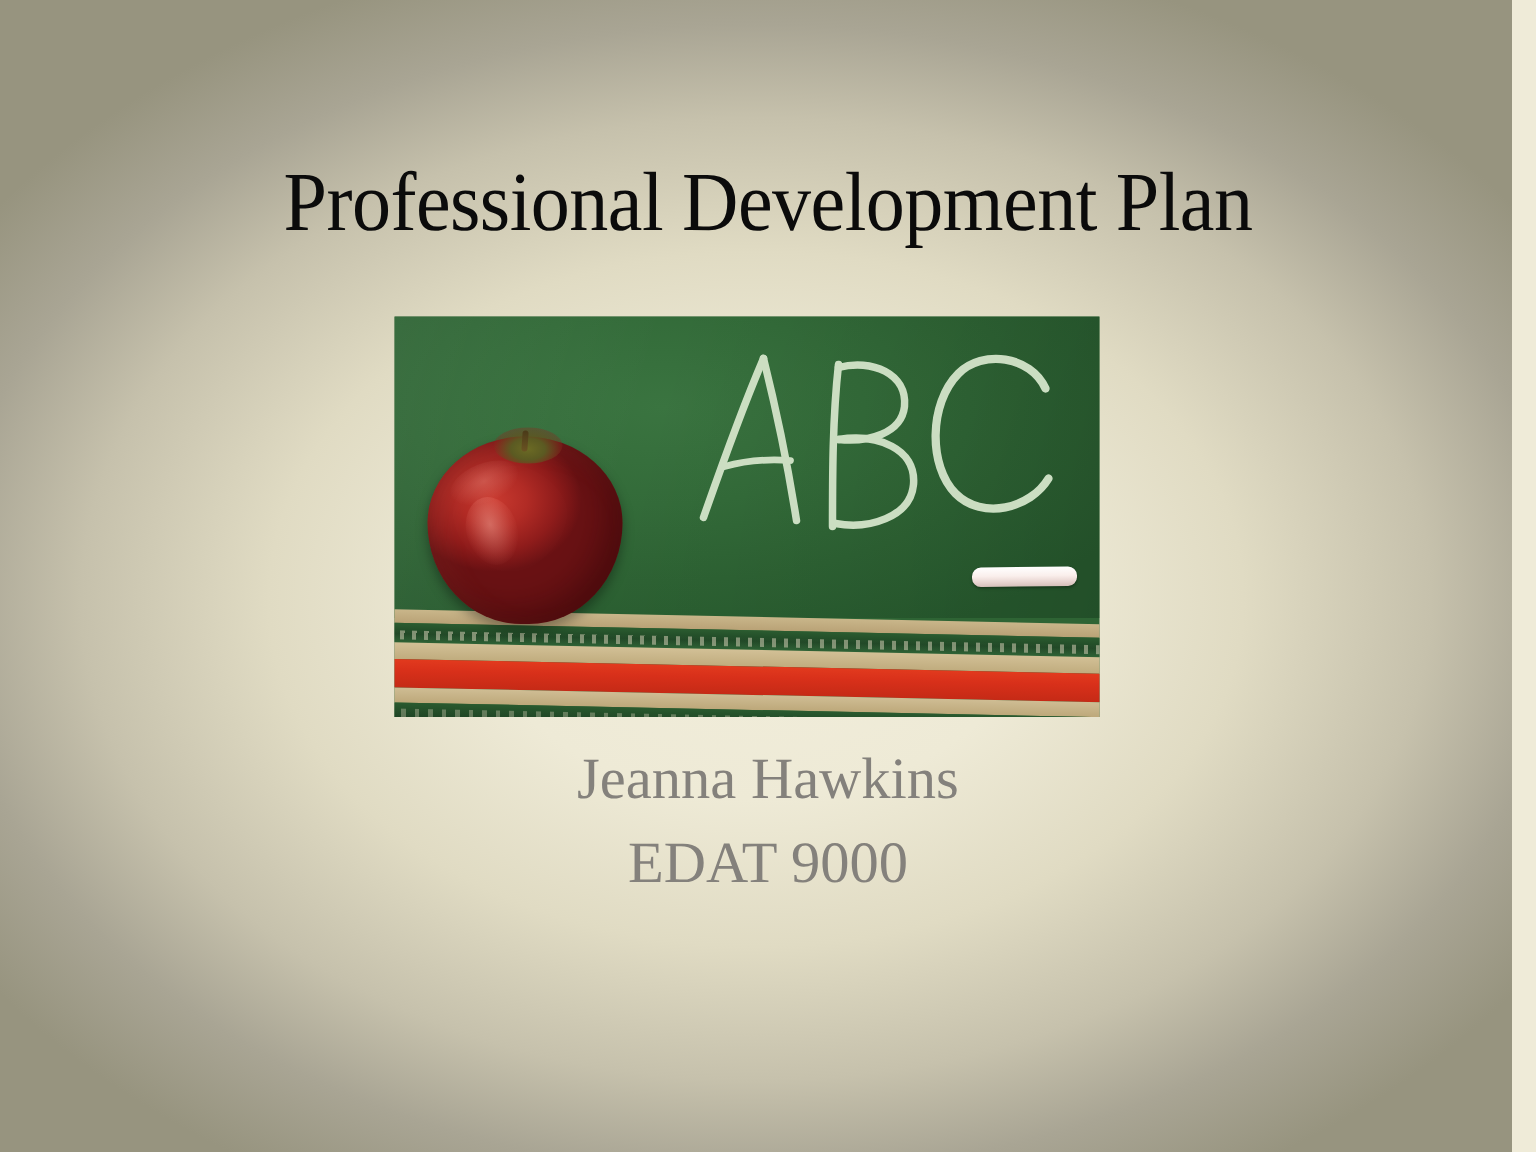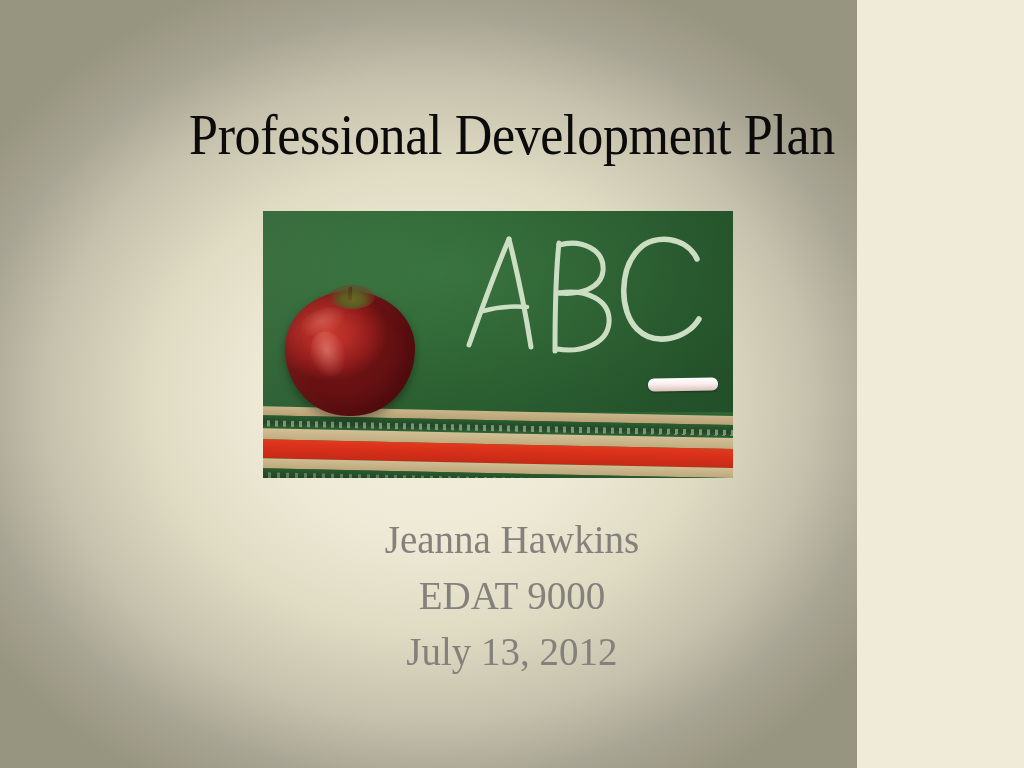--- a/index.html
+++ b/index.html
@@ -9,21 +9,21 @@
     height: 768px;
     overflow: hidden;
   }
   body {
     font-family: "Liberation Serif", serif;
     background: #EFEBD8;
   }
 
   #slide {
     position: relative;
-    width: 857px;
+    width: 1008px;
     height: 768px;
     background:
       radial-gradient(ellipse 62% 58% at 50% 52%,
         #F2EEDC 0%,
         #EEEAD6 30%,
         #E0DBC3 52%,
         #C6C1AC 72%,
         #A9A594 86%,
         #97947F 100%);
     overflow: hidden;
@@ -176,21 +176,21 @@
     left: 63px; top: 2px;
     width: 4px; height: 14px;
     background: linear-gradient(180deg,#4A3A18 0%, #6A5322 100%);
     border-radius: 2px;
     transform: rotate(4deg);
   }
 
   
   #subtitle {
     position: absolute;
-    top: 512px;
+    top: 492px;
     left: 0;
     width: 1024px;
     text-align: center;
     font-family: "Liberation Serif", "DejaVu Serif", serif;
     font-size: 39px;
     line-height: 56px;
     color: #84817C;
   }
   .sub-line { display: block; white-space: nowrap; }
 </style>
@@ -238,16 +238,15 @@
       <div class="apple-shine-1"></div>
       <div class="apple-shine-2"></div>
       <div class="apple-top-dimple"></div>
       <div class="apple-stem"></div>
     </div>
   </div>
 
   <div id="subtitle">
     <span class="sub-line">Jeanna Hawkins</span>
     <span class="sub-line">EDAT 9000</span>
-    <span class="sub-line">July 13, 2012</span>
   </div>
 
 </div>
 
 </body></html>

